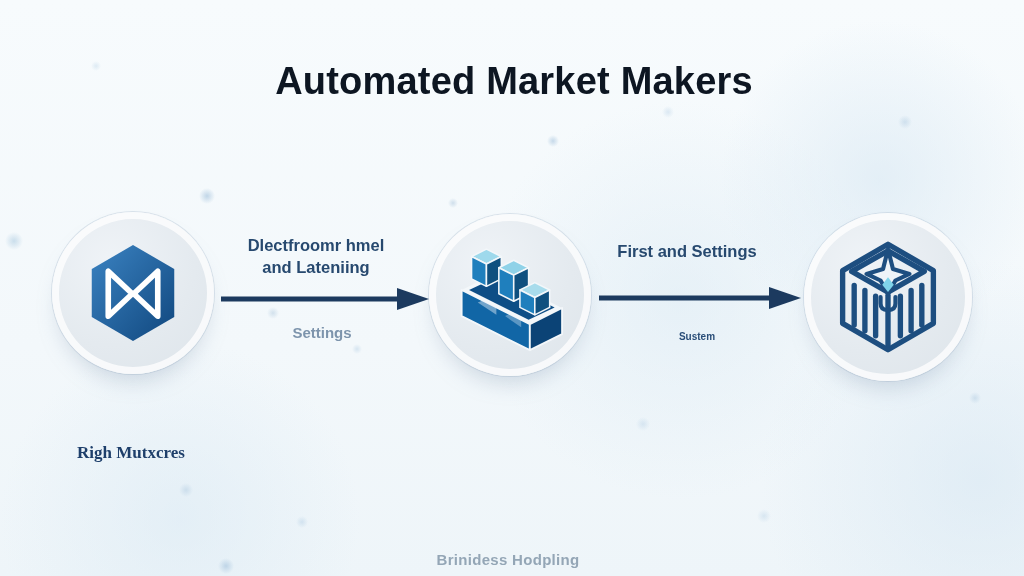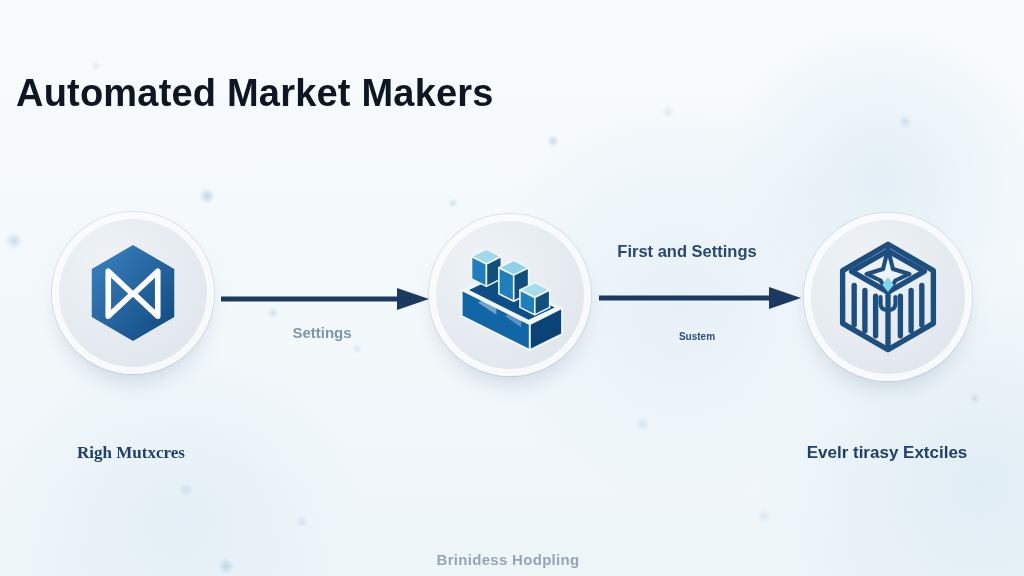--- a/index.html
+++ b/index.html
@@ -26,22 +26,22 @@
       radial-gradient(5px at 302px 522px, rgba(170,200,225,.4), transparent 6px),
       radial-gradient(6px at 764px 516px, rgba(170,200,225,.35), transparent 7px),
       radial-gradient(4px at 96px 66px, rgba(175,205,228,.35), transparent 5px),
       radial-gradient(160px at 880px 180px, rgba(213,230,242,.55), transparent),
       radial-gradient(200px at 680px 300px, rgba(214,231,242,.45), transparent),
       radial-gradient(180px at 180px 520px, rgba(216,232,243,.5), transparent),
       radial-gradient(220px at 980px 480px, rgba(210,228,241,.5), transparent),
       linear-gradient(180deg,#f7fbfd 0%,#f3f8fb 60%,#eef5f9 100%);
   }
   .title{
-    position:absolute;left:4px;right:0;top:60px;margin:12px;
-    text-align:left;font-size:38px;font-weight:800;letter-spacing:.2px;
+    position:absolute;left:4px;right:0;top:60px;margin:0;
+    text-align:center;font-size:38px;font-weight:800;letter-spacing:.2px;
     color:#0d1622;
   }
   .node-circle{
     position:absolute;border-radius:50%;
     background:radial-gradient(circle at 36% 30%, #eff3f7 0%, #e4eaef 55%, #dde4ea 100%);
     box-shadow:0 14px 22px -8px rgba(125,150,175,.35), inset 0 0 0 7px rgba(255,255,255,.75), 0 0 0 1px rgba(185,200,215,.45);
     display:flex;align-items:center;justify-content:center;
   }
   #node1{left:52px;top:212px;width:162px;height:162px;}
   #node2{left:429px;top:214px;width:162px;height:162px;}
@@ -146,25 +146,28 @@
   <svg class="arrow-svg" style="left:219px;top:284px;" width="212" height="30">
     <line x1="2" y1="15" x2="180" y2="15" stroke="#1c3a5f" stroke-width="5"></line>
     <polygon points="178,4 210,15 178,26" fill="#1c3a5f"></polygon>
   </svg>
 
   <svg class="arrow-svg" style="left:597px;top:283px;" width="206" height="30">
     <line x1="2" y1="15" x2="174" y2="15" stroke="#1c3a5f" stroke-width="5"></line>
     <polygon points="172,4 204,15 172,26" fill="#1c3a5f"></polygon>
   </svg>
 
+  <div class="conn-label" style="left:316px;top:234px;">
+    <div>Dlectfroomr hmel</div>
+    <div>and Lateniing</div>
+  </div>
   <div class="conn-sub" style="left:322px;top:324px;">Settings</div>
 
   <div class="conn-label" style="left:687px;top:240px;">
     <div>First and Settings</div>
   </div>
   <div class="conn-sub strong" style="left:697px;top:331px;">Sustem</div>
 
   <div class="node-label" style="left:131px;top:443px;font-family:Liberation Serif, serif;">Righ Mutxcres</div>
-  <div class="node-label" style="left:887px;top:443px;">Evelr tirasy Extciles</div>
 
   <div class="footer-label">Brinidess Hodpling</div>
 
 </div>
 
 </body></html>

